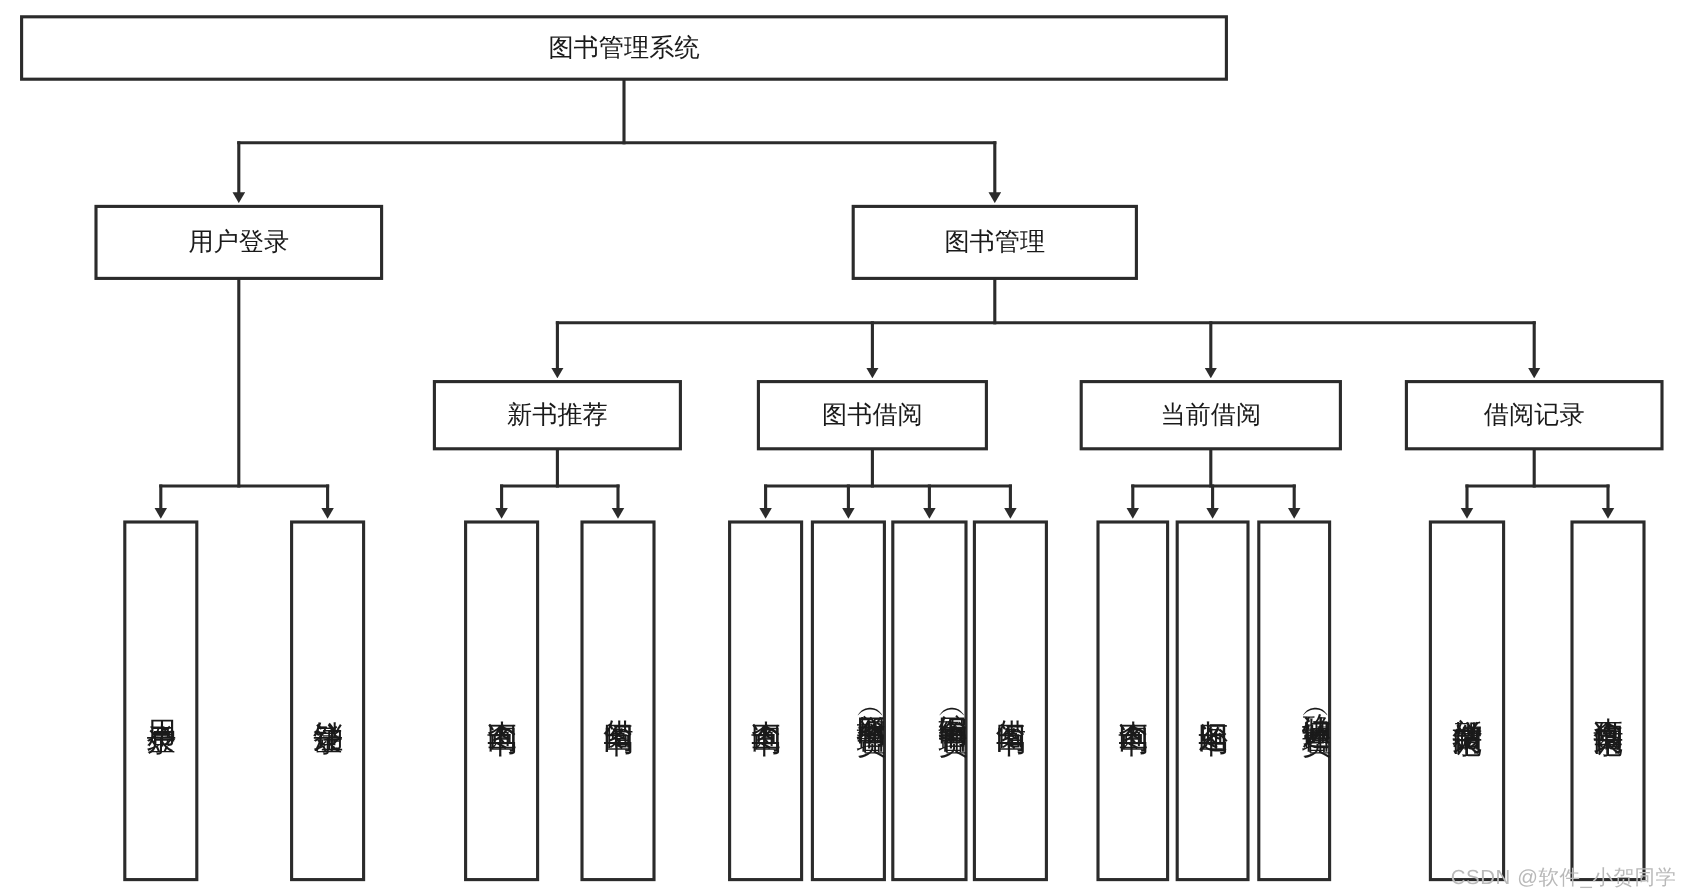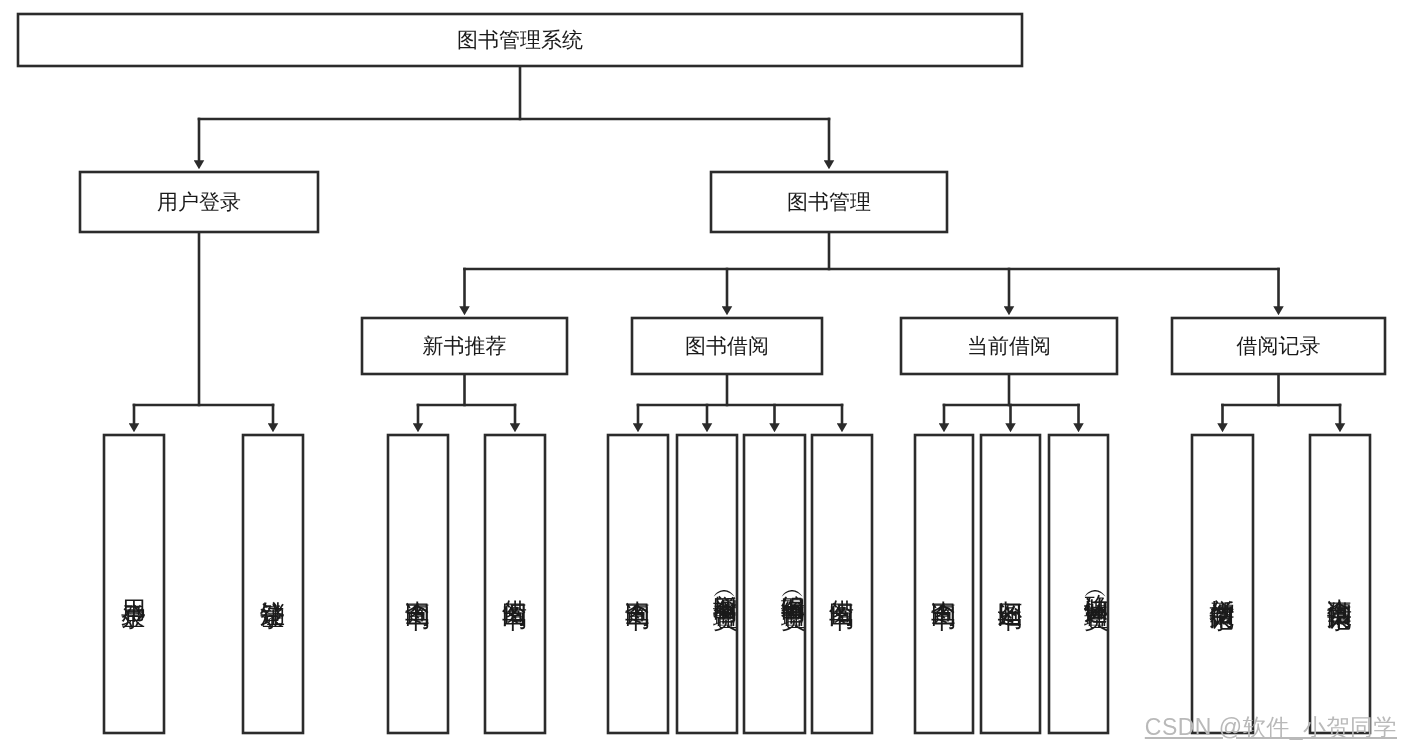--- a/index.html
+++ b/index.html
@@ -60,25 +60,24 @@
     color: #1a1a1a;
     text-align: center;
     white-space: nowrap;
     pointer-events: none;
   }
   .watermark {
     position: absolute;
     right: 8px;
     bottom: 4px;
     font-family: "Liberation Sans", "DejaVu Sans", sans-serif;
-    font-size: 23px;
+    font-size: 17px;
     color: #b9b9b9;
     letter-spacing: 0.5px;
     white-space: nowrap;
-    text-decoration: underline;
   }
 </style>
 </head>
 <body>
 
 <div id="diagram-root">
 
   <svg id="tree-svg" viewBox="0 0 1405 747" xmlns="http://www.w3.org/2000/svg">
     <defs>
       <marker id="arrow" viewBox="0 0 12 14" refX="1" refY="7" markerWidth="9" markerHeight="11" orient="auto-start-reverse" markerUnits="userSpaceOnUse">

